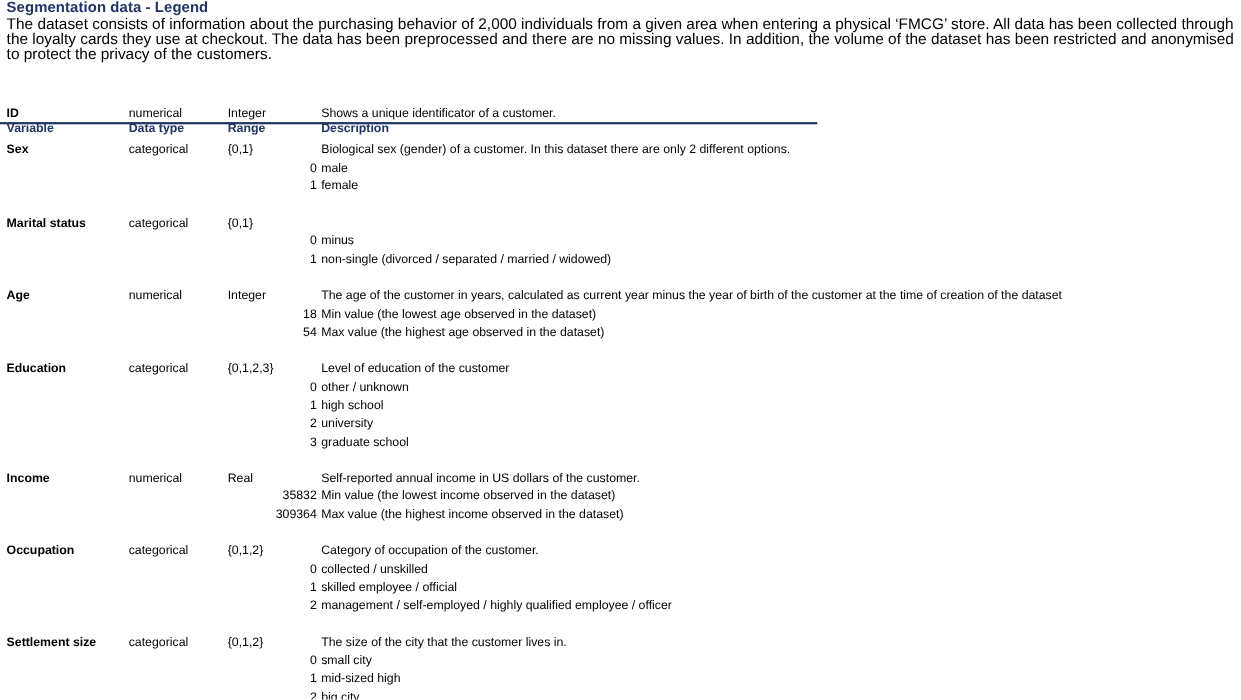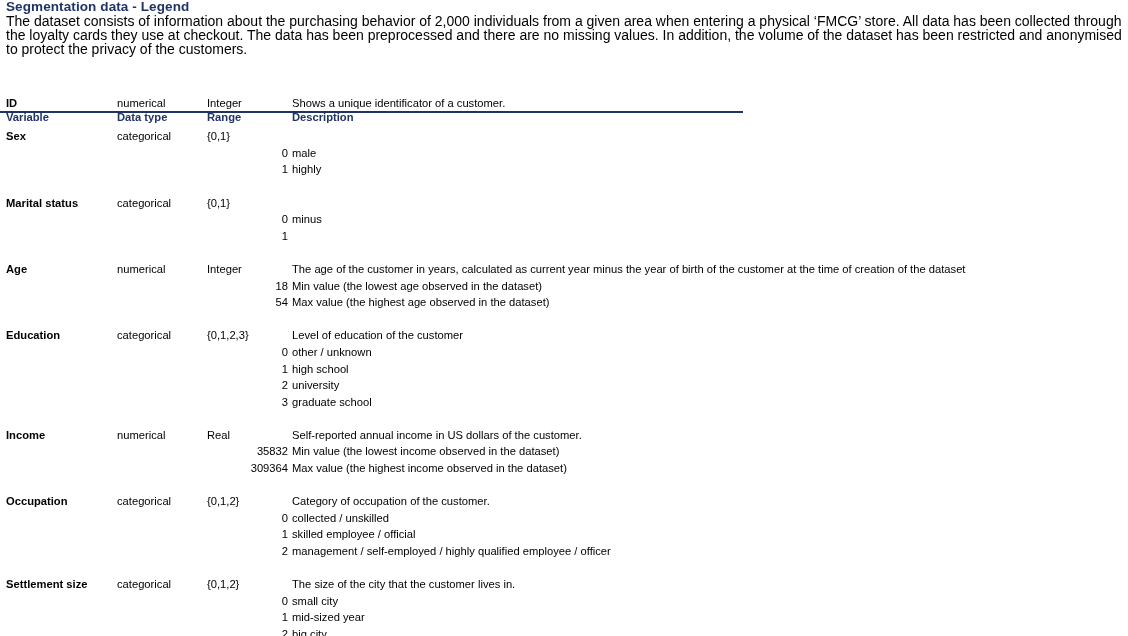--- a/index.html
+++ b/index.html
@@ -156,43 +156,45 @@
             <div class="col-range">Integer</div>
             <div class="col-description desc-text">Shows a unique identificator of a customer.</div>
           </div>
         </div>
         <div class="block-gap"></div>
         <div class="var-block">
           <div class="main-line">
             <div class="col-variable var-name">Sex</div>
             <div class="col-datatype">categorical</div>
             <div class="col-range">{0,1}</div>
+            <div class="col-description desc-text">Biological sex (gender) of a customer. In this dataset there are only 2 different options.</div>
           </div>
           <div class="value-row">
             <div class="value-code">0</div>
             <div class="value-label">male</div>
           </div>
           <div class="value-row">
             <div class="value-code">1</div>
-            <div class="value-label">highly</div>
+            <div class="value-label">female</div>
           </div>
         </div>
         <div class="block-gap"></div>
         <div class="var-block">
           <div class="main-line">
             <div class="col-variable var-name">Marital status</div>
             <div class="col-datatype">categorical</div>
             <div class="col-range">{0,1}</div>
           </div>
           <div class="value-row">
             <div class="value-code">0</div>
             <div class="value-label">minus</div>
           </div>
           <div class="value-row">
             <div class="value-code">1</div>
+            <div class="value-label">non-single (divorced / separated / married / widowed)</div>
           </div>
         </div>
         <div class="block-gap"></div>
         <div class="var-block">
           <div class="main-line">
             <div class="col-variable var-name">Age</div>
             <div class="col-datatype">numerical</div>
             <div class="col-range">Integer</div>
             <div class="col-description desc-text">The age of the customer in years, calculated as current year minus the year of birth of the customer at the time of creation of the dataset</div>
           </div>
@@ -275,21 +277,21 @@
             <div class="col-datatype">categorical</div>
             <div class="col-range">{0,1,2}</div>
             <div class="col-description desc-text">The size of the city that the customer lives in.</div>
           </div>
           <div class="value-row">
             <div class="value-code">0</div>
             <div class="value-label">small city</div>
           </div>
           <div class="value-row">
             <div class="value-code">1</div>
-            <div class="value-label">mid-sized year</div>
+            <div class="value-label">mid-sized high</div>
           </div>
           <div class="value-row">
             <div class="value-code">2</div>
             <div class="value-label">big city</div>
           </div>
         </div>
       </div>
 
   </div>
 

